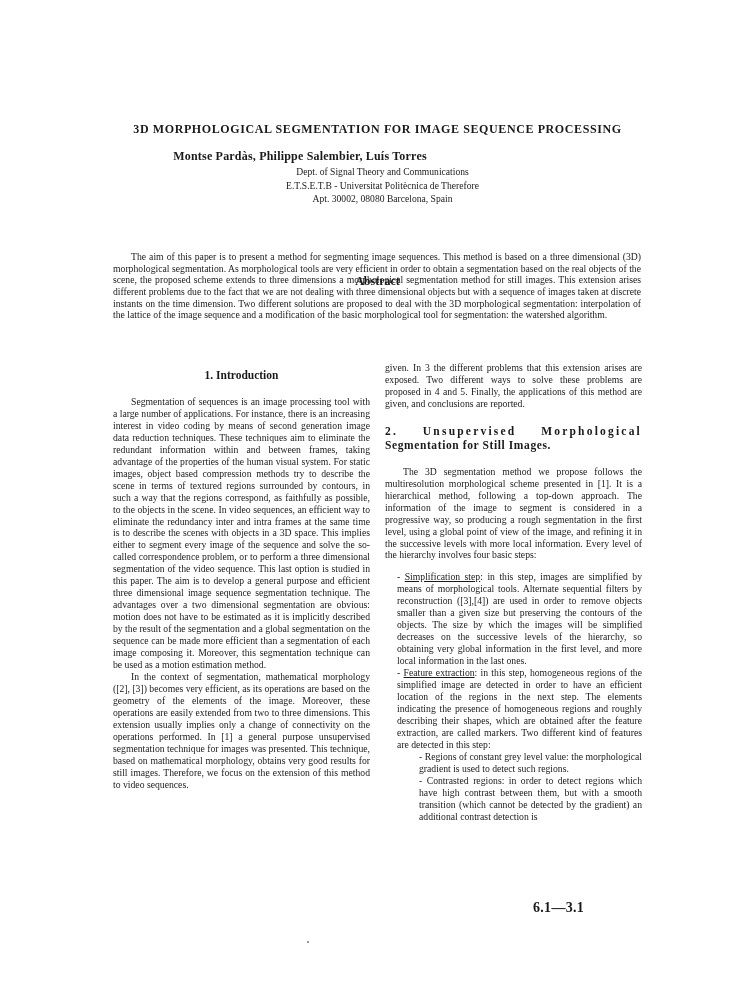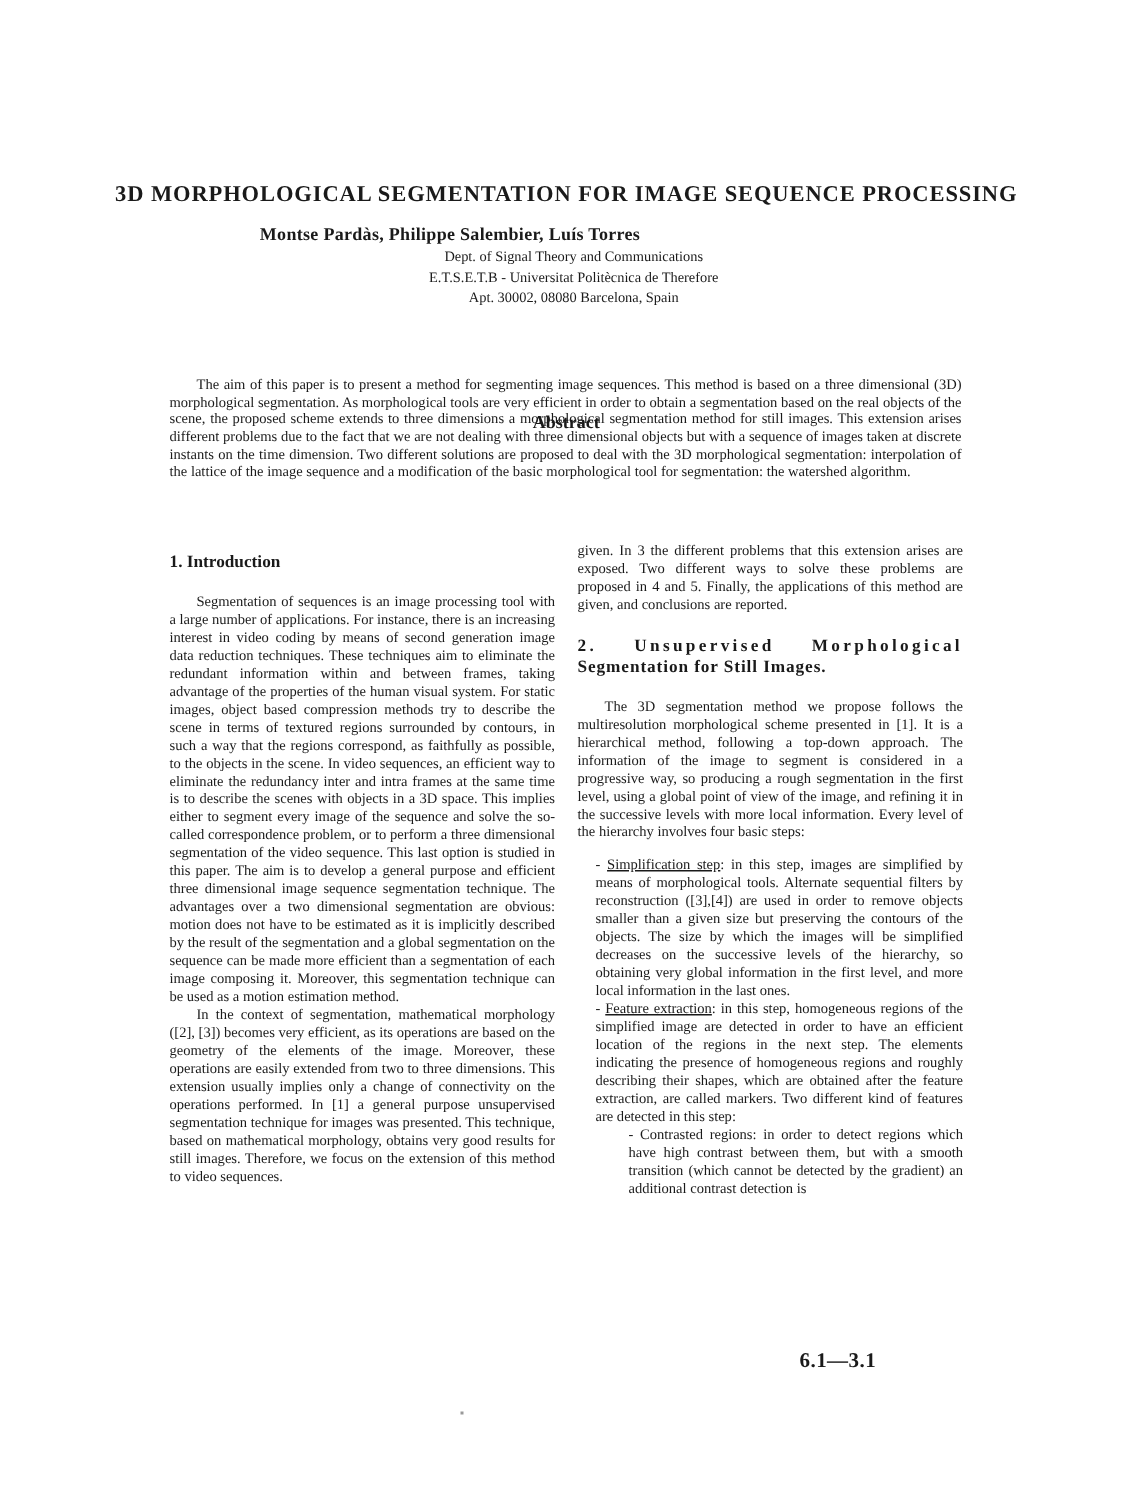--- a/index.html
+++ b/index.html
@@ -2,21 +2,21 @@
 <html><head>
 <meta charset="utf-8">
 <style>
   html, body { margin: 0; padding: 0; background: #ffffff; }
   body {
     width: 755px; height: 1000px; position: relative; overflow: hidden;
     font-family: "Liberation Serif", "DejaVu Serif", serif; color: #1a1a1a;
   }
   .title {
     position: absolute; top: 122px; left: 0; width: 755px; text-align: center;
-    font-size: 15px; font-weight: bold; letter-spacing: 0.6px;
+    font-size: 12px; font-weight: bold; letter-spacing: 0.6px;
   }
   .authors {
     position: absolute; top: 149px; left: 0; width: 600px; text-align: center;
     font-size: 12px; font-weight: bold; letter-spacing: 0.2px;
   }
   .affil {
     position: absolute; left: 0; width: 755px; text-align: center;
     font-size: 9.6px; line-height: 14px; top: 165px;
   }
   .affil div { height: 13.7px; padding-left: 10px; }
@@ -27,21 +27,21 @@
   .abs-body {
     position: absolute; top: 251px; left: 113px; width: 528px;
     font-size: 9.7px; line-height: 11.65px; text-align: justify; text-indent: 18px;
   }
   .col {
     position: absolute; font-size: 9.7px; line-height: 11.95px; text-align: justify;
   }
   .col-left { left: 113px; top: 368px; width: 257px; }
   .col-right { left: 385px; top: 362px; width: 257px; }
   .sec-head {
-    font-weight: bold; font-size: 11.5px; line-height: 14px; text-align: left;
+    font-weight: bold; font-size: 11.5px; line-height: 14px; text-align: center;
   }
   .sec-head.s1 { margin: 0 0 14px 0; }
   .sec-head.s2 {
     margin: 14px 0 14px 0; text-align: justify; text-align-last: left;
     letter-spacing: 1.2px;
   }
   .sec-head .spread { display: flex; justify-content: space-between; letter-spacing: 2.2px; }
   .para { margin: 0; text-indent: 18px; }
   .para.noind { text-indent: 0; }
   .gap { height: 10px; }
@@ -83,17 +83,18 @@
       <span>2.</span>
       <span>Unsupervised</span>
       <span>Morphological</span>
     </div>
     <div style="letter-spacing:0.6px;">Segmentation for Still Images.</div>
   </div>
   <p class="para">The 3D segmentation method we propose follows the multiresolution morphological scheme presented in [1]. It is a hierarchical method, following a top-down approach. The information of the image to segment is considered in a progressive way, so producing a rough segmentation in the first level, using a global point of view of the image, and refining it in the successive levels with more local information. Every level of the hierarchy involves four basic steps:</p>
   <div class="gap"></div>
   <p class="para item"><span>- </span><u>Simplification  step</u><span>: in this step, images are simplified by means of morphological tools. Alternate sequential filters by reconstruction ([3],[4]) are used in order to remove objects smaller than a given size but preserving the contours of the objects. The size by which the images will be simplified decreases on the successive levels of the hierarchy, so obtaining very global information in the first level, and more local information in the last ones.</span></p>
   <p class="para item"><span>- </span><u>Feature extraction</u><span>: in this step, homogeneous regions of the simplified image are detected in order to have an efficient location of the regions in the next step. The elements indicating the presence of homogeneous regions and roughly describing their shapes, which are obtained after the feature extraction, are called markers. Two different kind of features are detected in this step:</span></p>
+  <p class="para subitem" style="text-indent:0;">- Regions of constant grey level value: the morphological gradient is used to detect such regions.</p>
   <p class="para subitem" style="text-indent:0;">- Contrasted regions: in order to detect regions which have high contrast between them, but with a smooth transition (which cannot be detected by the gradient) an additional contrast detection is</p>
 </div>
 
 <div class="pageno">6.1—3.1</div>
 <div class="speck"></div>
 
 </body></html>

